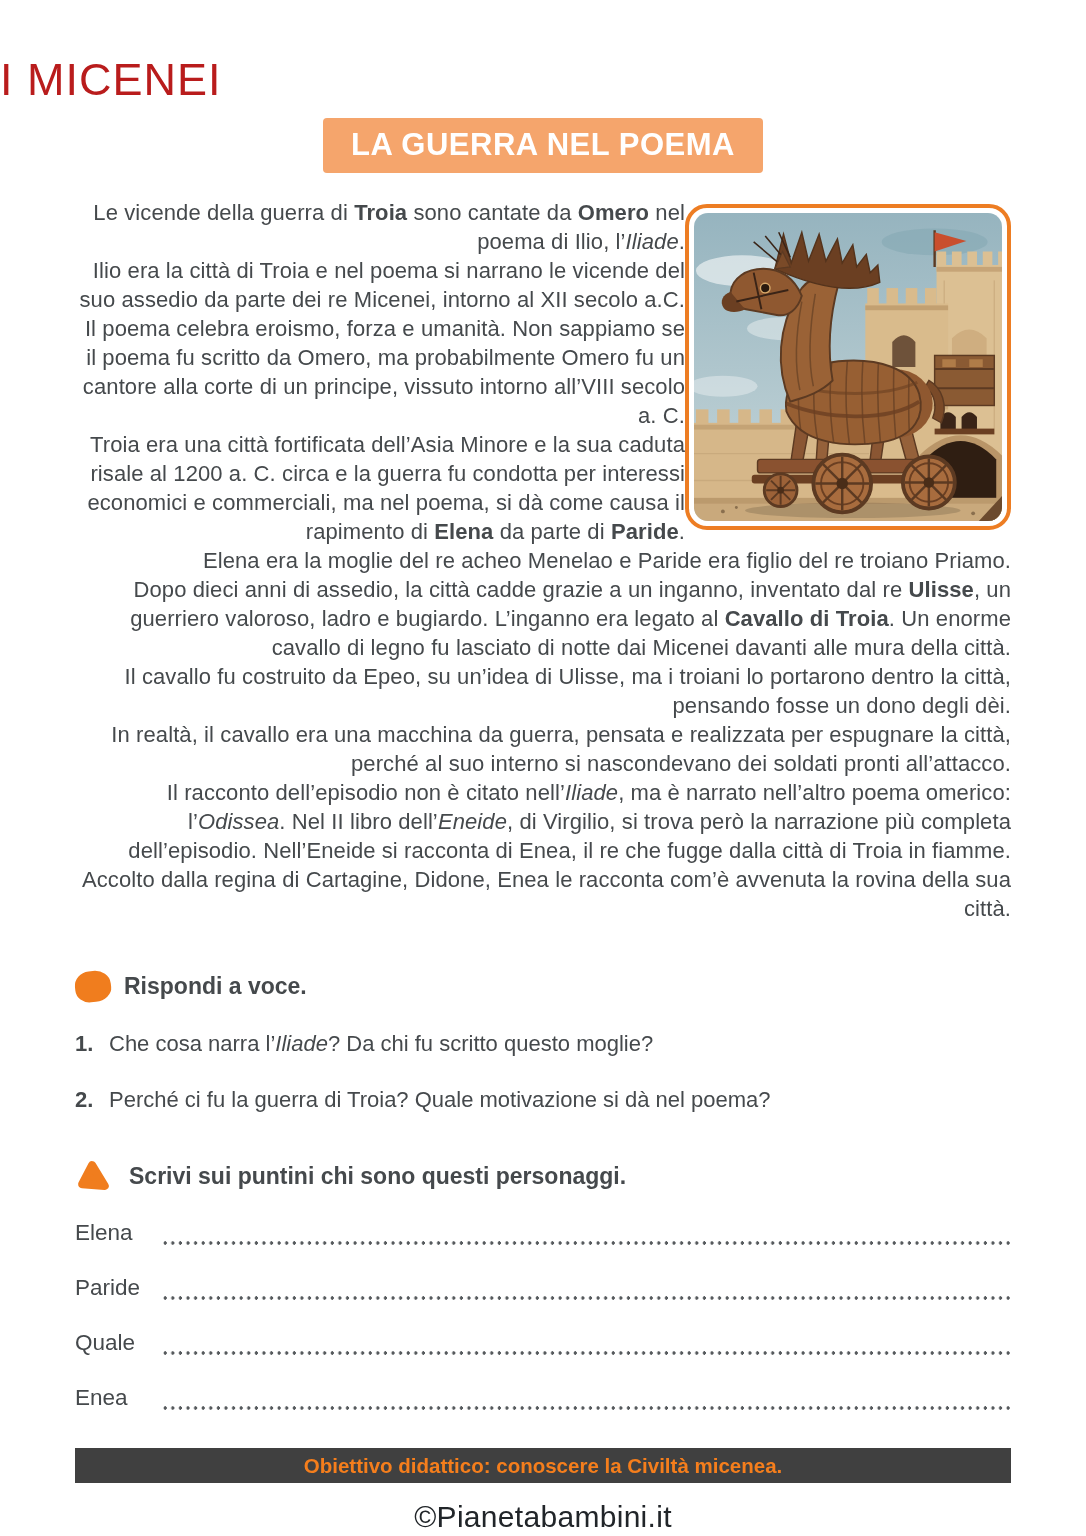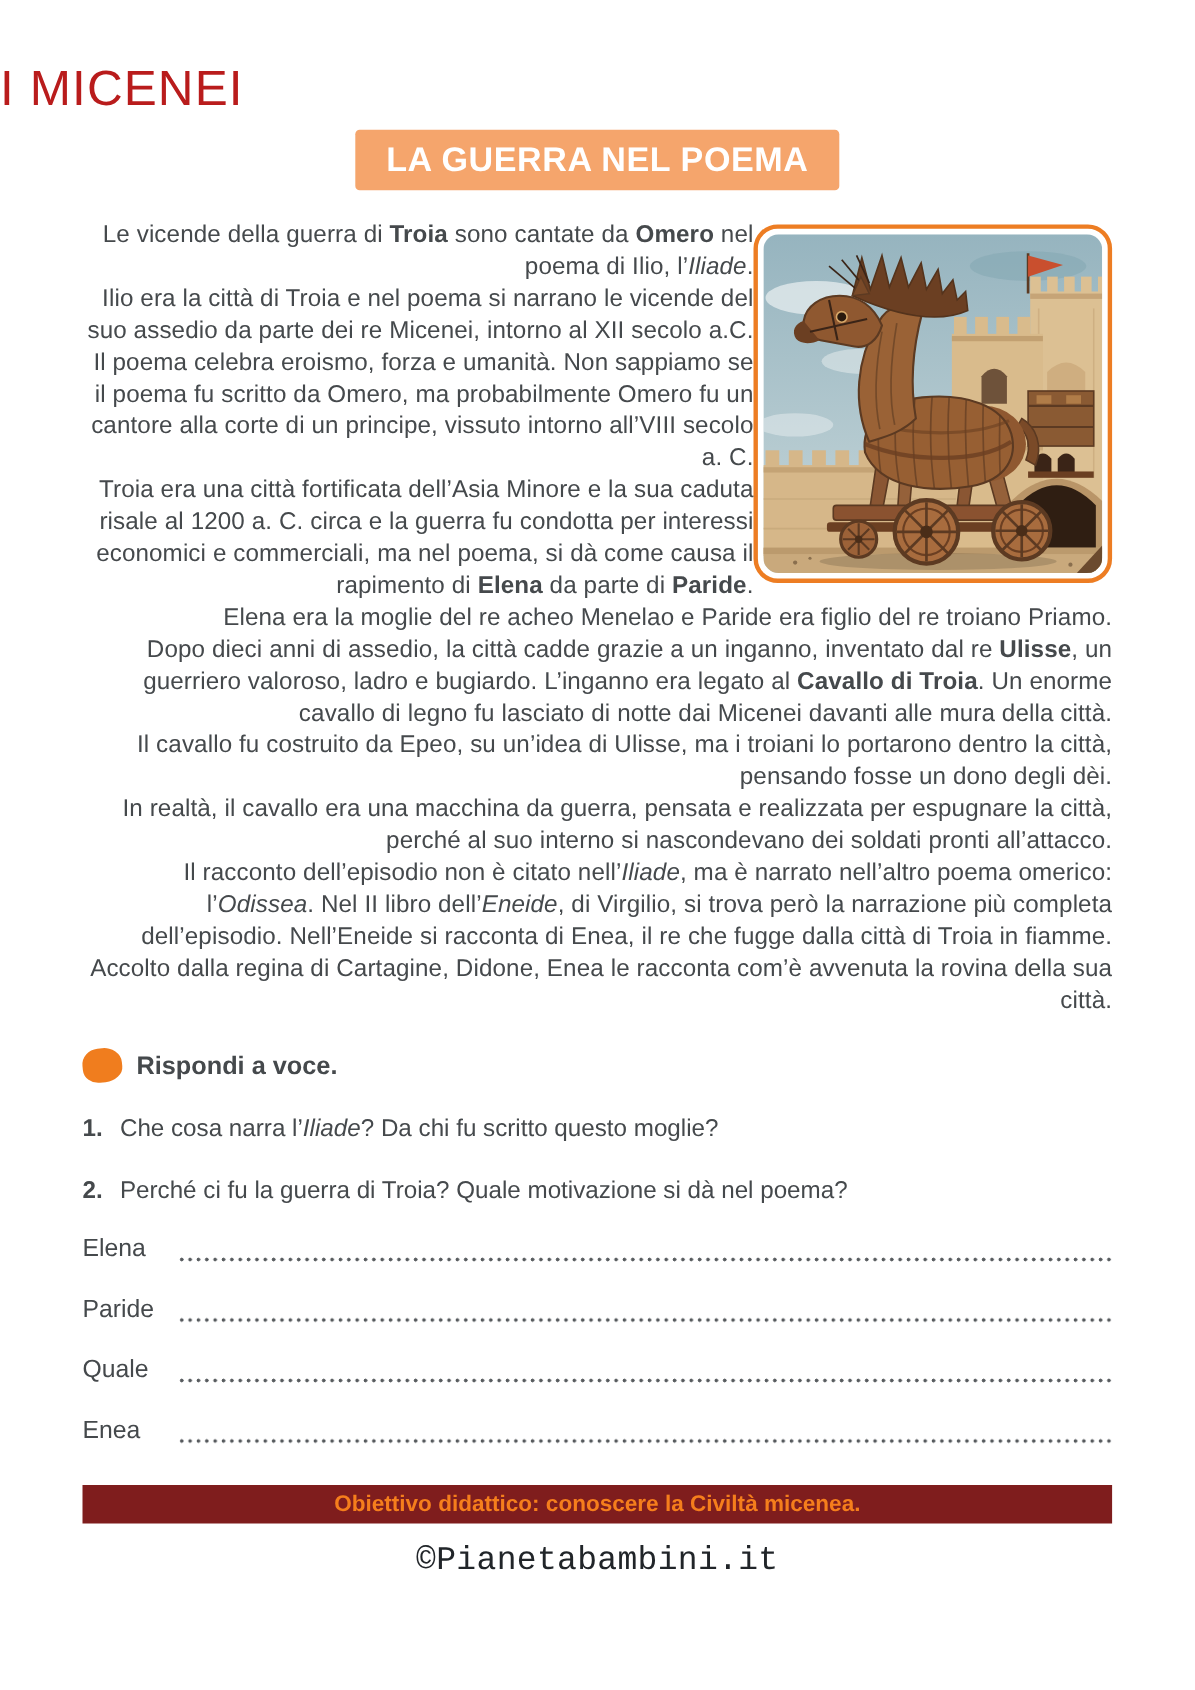--- a/index.html
+++ b/index.html
@@ -26,21 +26,21 @@
     margin:6px 0 8px 26px;padding:5px;background:#fff;
     border:4px solid #ED7D23;border-radius:22px;
   }
   .photo svg{display:block;width:100%;height:100%;border-radius:14px;}
   .b{font-weight:700;}
   .i{font-style:italic;}
   .section-head{
     display:flex;align-items:center;gap:18px;
     font-weight:700;font-size:23px;color:#45494C;
   }
-  .section-head.respond{margin-top:30px;gap:13px;}
+  .section-head.respond{margin-top:48px;gap:13px;}
   .section-head.write{margin-top:44px;}
   .icon-blob{
     width:36px;height:31px;flex:0 0 auto;background:#F07D1E;
     border-radius:42% 46% 46% 40% / 46% 46% 42% 42%;
     transform:rotate(-6deg);
   }
   .icon-tri{width:36px;height:36px;flex:0 0 auto;}
   .questions{list-style:none;margin:0;padding:0;font-size:22px;}
   .question{display:flex;gap:12px;margin-top:27px;line-height:29px;}
   .qnum{font-weight:600;min-width:22px;}
@@ -49,27 +49,27 @@
     display:flex;align-items:baseline;gap:10px;
     font-size:22.5px;margin-top:26px;height:29px;
   }
   .blank-label{min-width:78px;}
   .dots{
     flex:1;height:6px;align-self:flex-end;margin-bottom:3px;
     background-image:radial-gradient(circle at 2.2px 3px,#565a5d 1.5px,transparent 1.9px);
     background-size:7.6px 6px;background-repeat:repeat-x;
   }
   .banner{
-    margin-top:34px;background:#7f1d1d;height:35px;
+    margin-top:34px;background:#404040;height:35px;
     display:flex;align-items:center;justify-content:center;
   }
   .banner span{color:#F57E1C;font-weight:700;font-size:20.5px;}
   .credit{
     text-align:center;margin-top:17px;
-    font-size:30px;color:#212529;letter-spacing:0.3px;font-family:Liberation Mono, monospace;
+    font-size:30px;color:#212529;letter-spacing:0.3px;
   }
 </style>
 </head>
 <body>
 
 <div class="page">
 
   <h1 class="title">I MICENEI</h1>
 
   <div class="badge-wrap">
@@ -246,20 +246,26 @@
       <li class="question">
         <span class="qnum">1.</span>
         <span><span>Che cosa narra l’</span><span class="i">Iliade</span><span>? Da chi fu scritto questo moglie?</span></span>
       </li>
       <li class="question">
         <span class="qnum">2.</span>
         <span><span>Perché ci fu la guerra di Troia? Quale motivazione si dà nel poema?</span></span>
       </li>
     </ol>
 
+    <div class="section-head write">
+      <svg class="icon-tri" viewBox="0 0 40 40">
+        <path d="M19 8 L33 31 L8 29 Z" fill="#F07D1E" stroke="#F07D1E" stroke-width="9" stroke-linejoin="round"></path>
+      </svg>
+      <span>Scrivi sui puntini chi sono questi personaggi.</span>
+    </div>
 
     <div class="blanks">
       <div class="blank-row">
         <span class="blank-label">Elena</span>
         <span class="dots"></span>
       </div>
       <div class="blank-row">
         <span class="blank-label">Paride</span>
         <span class="dots"></span>
       </div>

